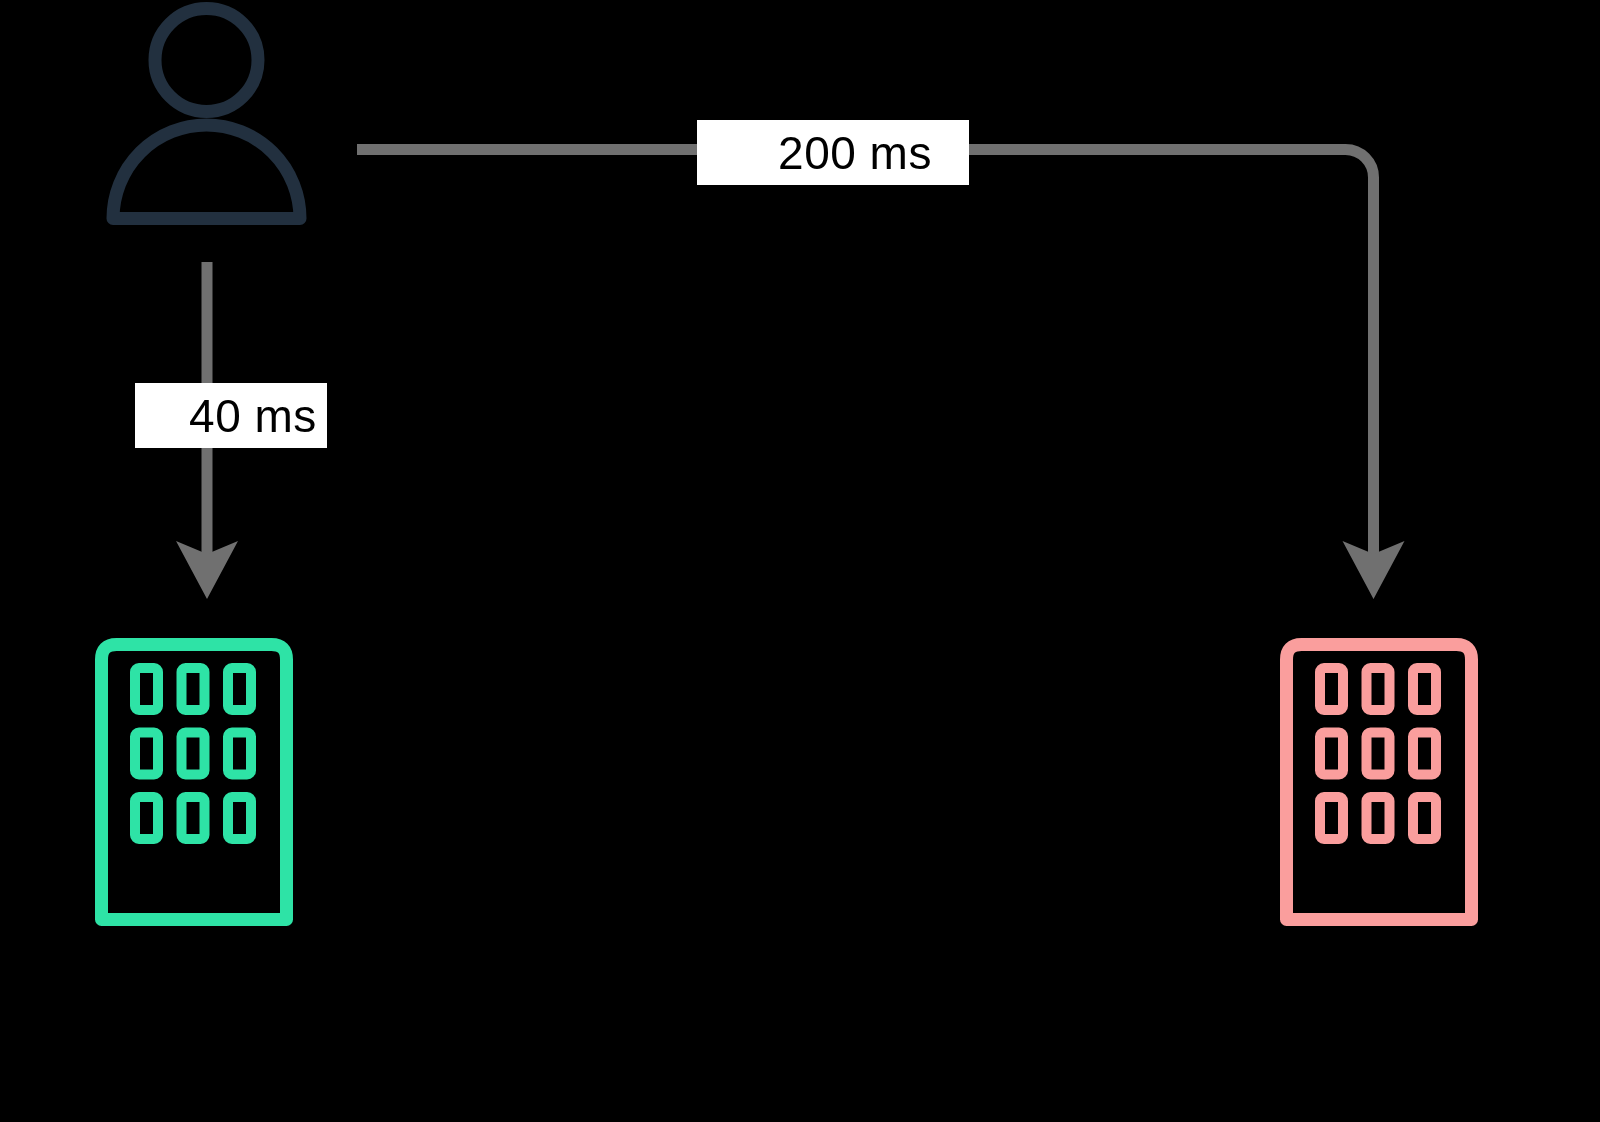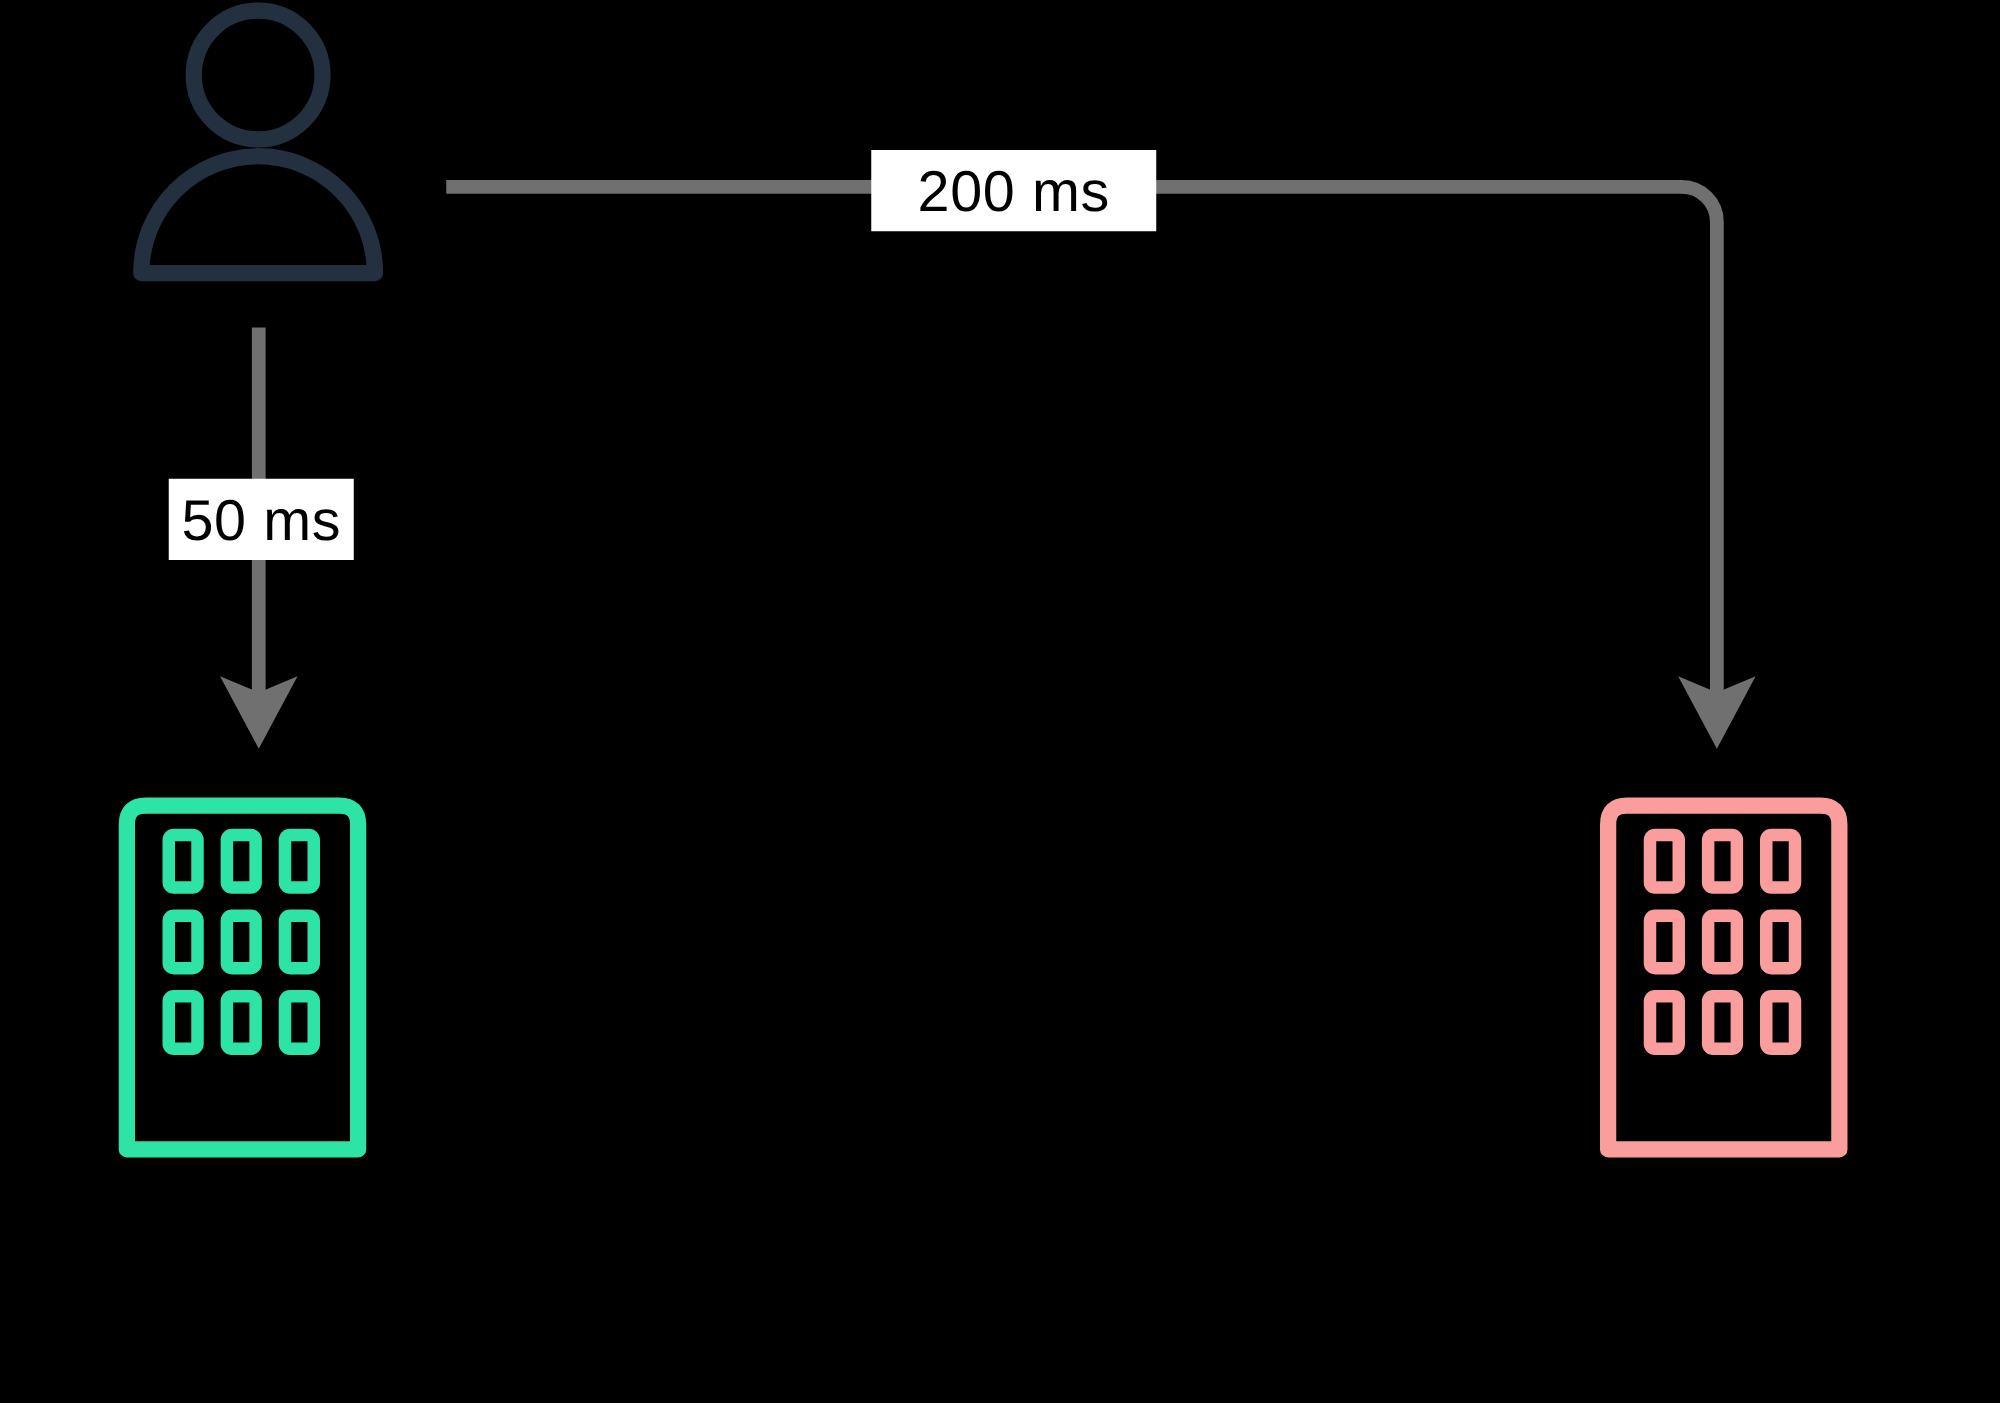--- a/index.html
+++ b/index.html
@@ -28,20 +28,21 @@
     display: flex;
     align-items: center;
     justify-content: center;
     background: #ffffff;
     color: #000000;
     font-size: 46px;
     line-height: 1;
     font-weight: 400;
     white-space: nowrap;
     letter-spacing: 0.5px;
+    padding-left: 44px;
   }
   .label-near {
     left: 135px;
     top: 383px;
     width: 148px;
     height: 65px;
   }
   .label-far {
     left: 697px;
     top: 120px;
@@ -97,20 +98,20 @@
         <rect x="1413" y="732.5" width="23" height="42" rx="4"></rect>
         <rect x="1320" y="797" width="23" height="42" rx="4"></rect>
         <rect x="1366.5" y="797" width="23" height="42" rx="4"></rect>
         <rect x="1413" y="797" width="23" height="42" rx="4"></rect>
       </g>
     </g>
 
   </svg>
 
   <div class="latency-label label-near">
-    <span>50 ms</span>
+    <span>40 ms</span>
   </div>
 
   <div class="latency-label label-far">
     <span>200 ms</span>
   </div>
 
 </div>
 
 </body></html>

